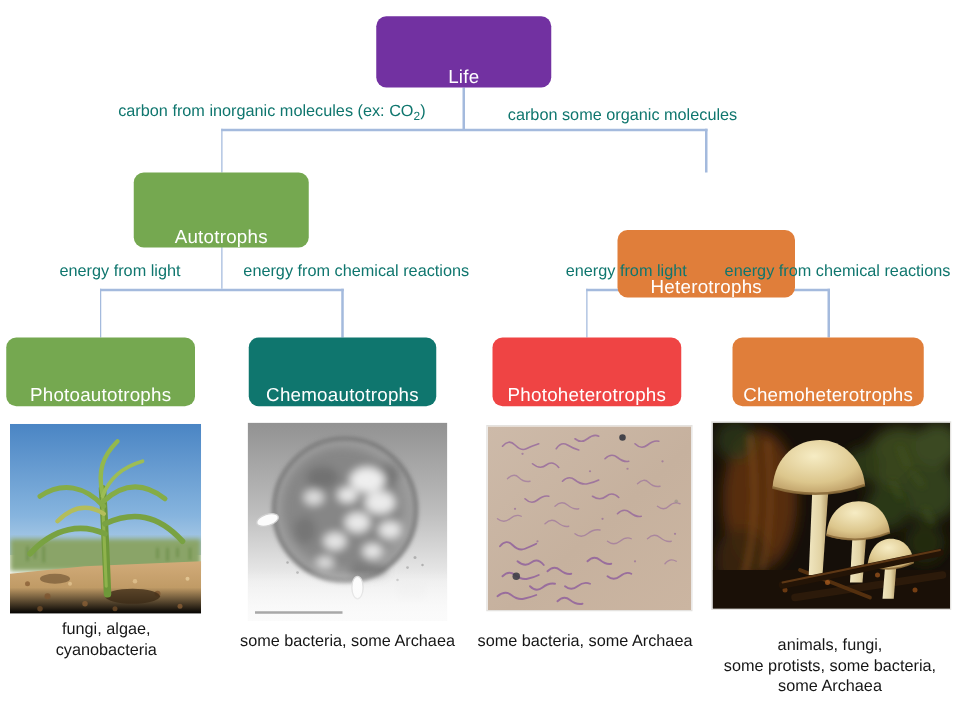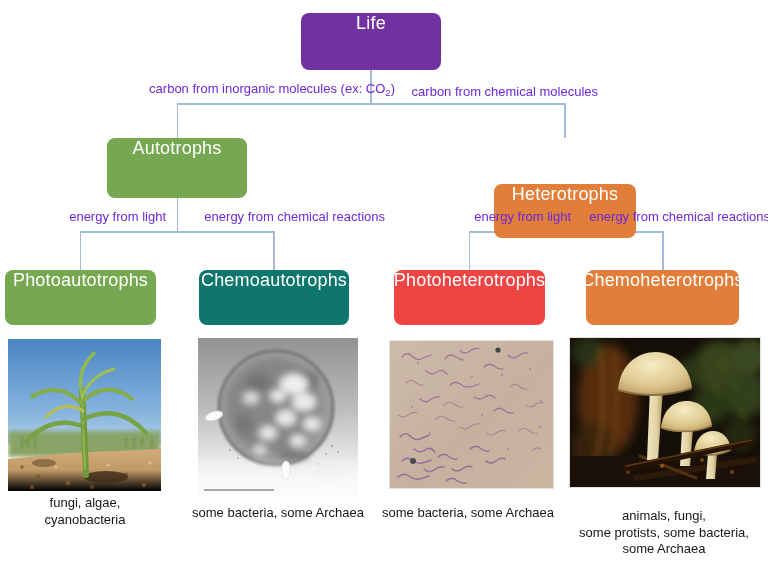--- a/index.html
+++ b/index.html
@@ -1,23 +1,23 @@
 <!DOCTYPE html>
 <html><head>
 <meta charset="utf-8">
 <style>
   html,body{margin:0;padding:0;background:#ffffff;}
   .canvas{position:relative;width:768px;height:576px;background:#ffffff;overflow:hidden;
           font-family:"Liberation Sans",sans-serif;}
-  .node{position:absolute;border-radius:8px;display:flex;align-items:flex-start;justify-content:center;
-        color:#ffffff;font-size:18px;letter-spacing:.2px;}
+  .node{position:absolute;border-radius:8px;display:flex;align-items:flex-end;justify-content:center;
+        color:#ffffff;font-size:15px;letter-spacing:.2px;}
   .vline,.hline{position:absolute;}
   .vline{width:1.5px;}
   .hline{height:1.5px;}
-  .edge-label{position:absolute;font-size:13px;color:#6d28d9;text-align:right;white-space:nowrap;}
+  .edge-label{position:absolute;font-size:13px;color:#0f766e;text-align:center;white-space:nowrap;}
   .edge-label sub,.subsc{font-size:9.5px;position:relative;top:3px;}
   .caption{position:absolute;font-size:13px;color:#161616;text-align:center;white-space:pre-line;line-height:1.28;}
   .photo{position:absolute;overflow:hidden;}
   .photo svg{display:block;}
   .bordered{border:1px solid #e4e2df;}
 </style>
 </head>
 <body>
 
 <div class="canvas">
@@ -55,21 +55,21 @@
   <div class="node" style="left: 394px; top: 270px; width: 151px; height: 55px; background: #ef4444;">
     <span>Photoheterotrophs</span>
   </div>
   <div class="node" style="left: 586px; top: 270px; width: 153px; height: 55px; background: rgb(224, 126, 58);">
     <span>Chemoheterotrophs</span>
   </div>
 
   <div class="edge-label" style="left:40px;top:81px;width:355px;">
     <span>carbon from inorganic molecules (ex: CO</span><span class="subsc">2</span><span>)</span>
   </div>
-  <div class="edge-label" style="left:398px;top:84px;width:200px;">carbon from chemical molecules</div>
+  <div class="edge-label" style="left:398px;top:84px;width:200px;">carbon some organic molecules</div>
   <div class="edge-label" style="left:26px;top:209px;width:140px;">energy from light</div>
   <div class="edge-label" style="left:185px;top:209px;width:200px;">energy from chemical reactions</div>
   <div class="edge-label" style="left:431px;top:209px;width:140px;">energy from light</div>
   <div class="edge-label" style="left:570px;top:209px;width:200px;">energy from chemical reactions</div>
 
   <div class="photo" style="left:8px;top:339px;width:153px;height:152px;">
     <svg width="153" height="152" viewBox="0 0 153 152">
       <defs>
         <linearGradient id="sky" x1="0" y1="0" x2="0" y2="1">
           <stop offset="0" stop-color="#4a85c4"></stop>

